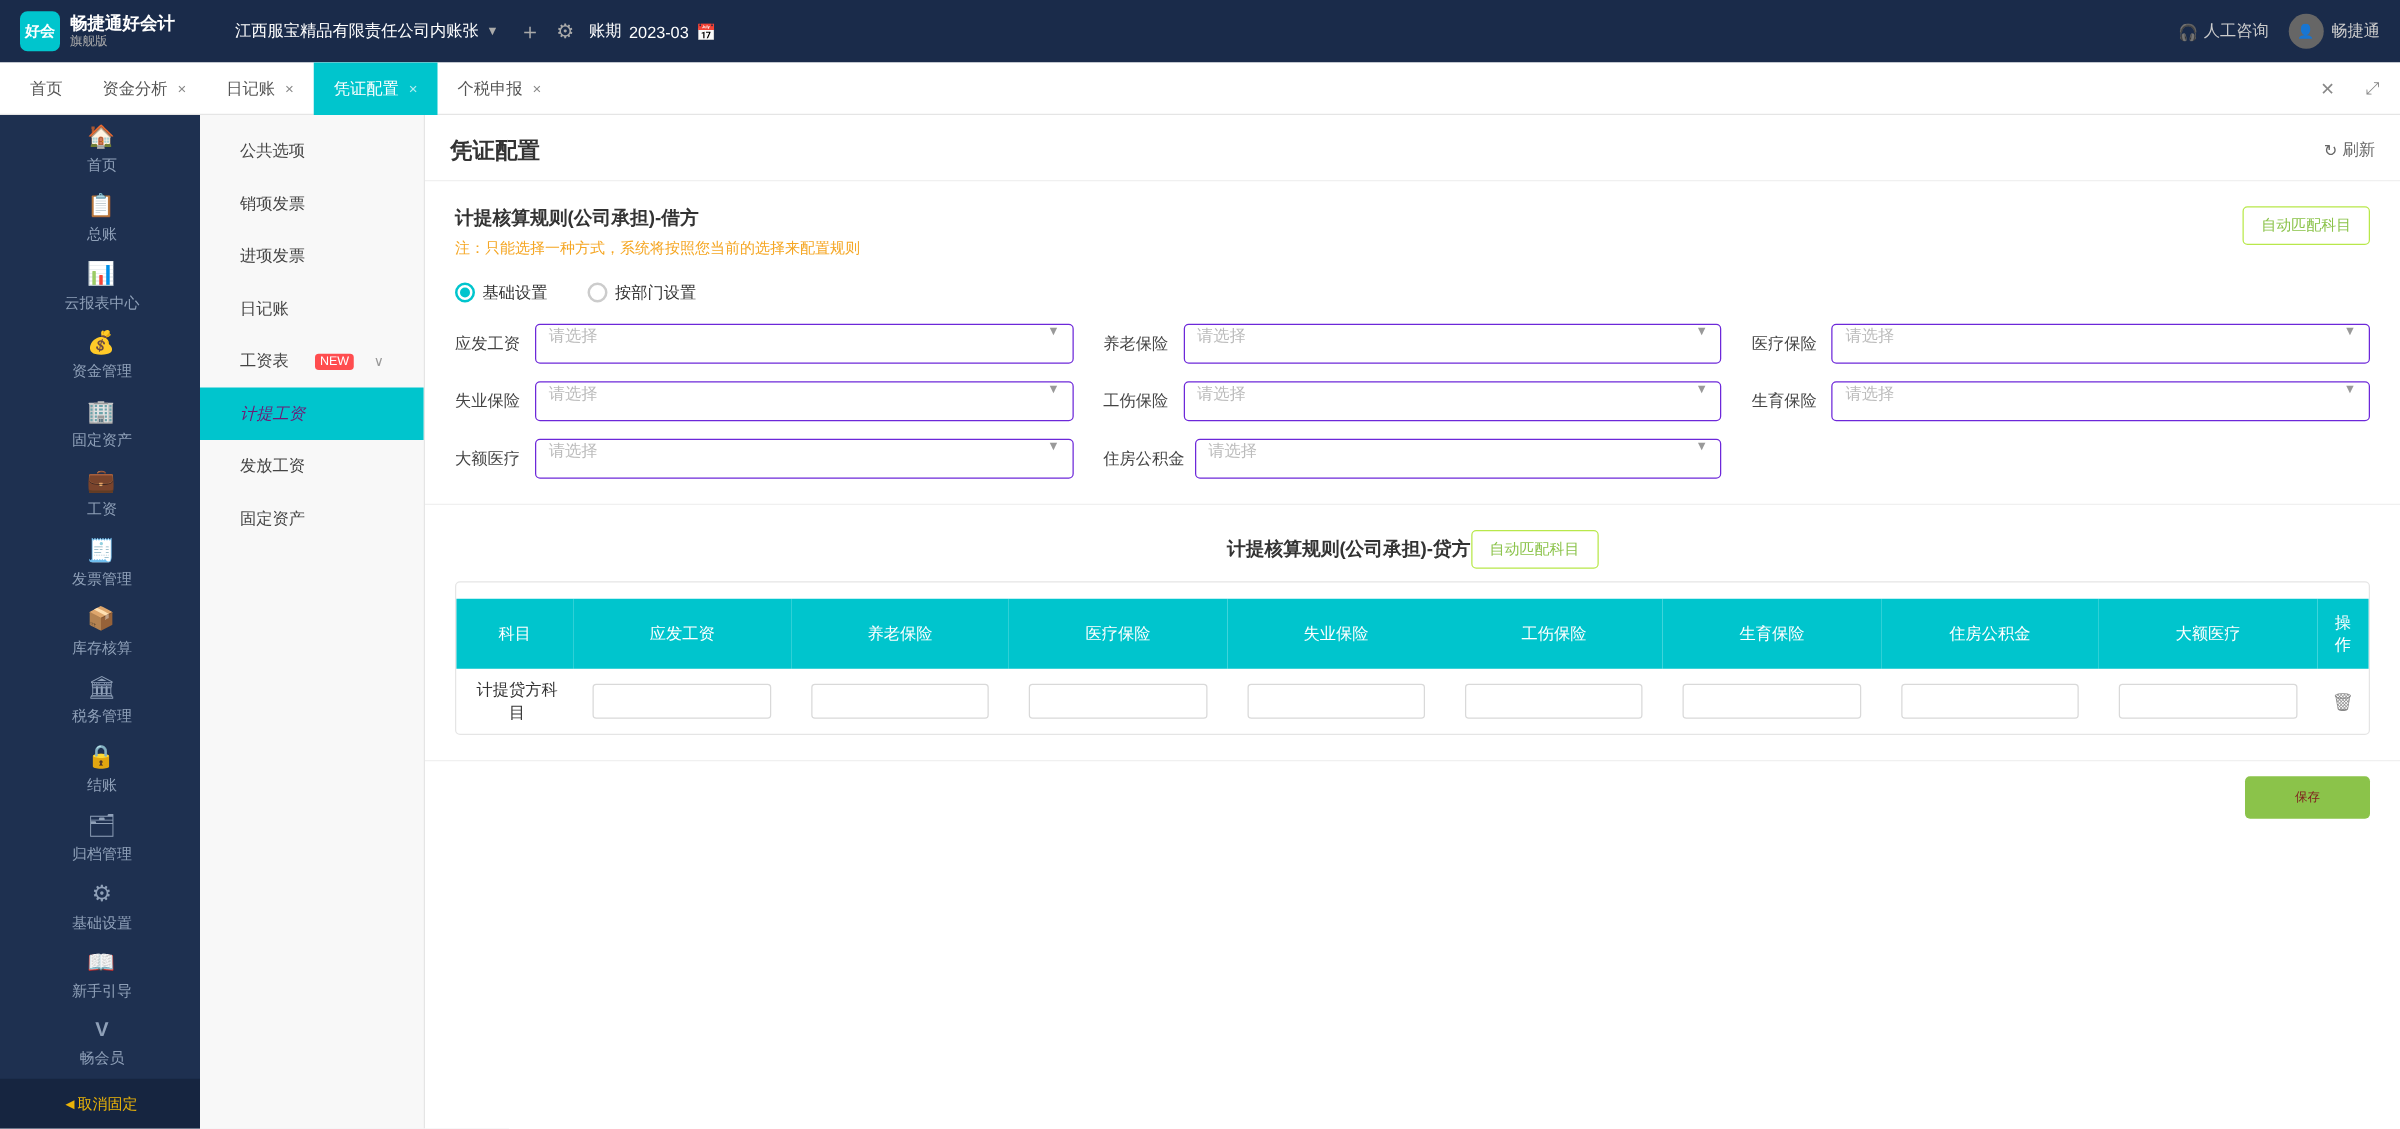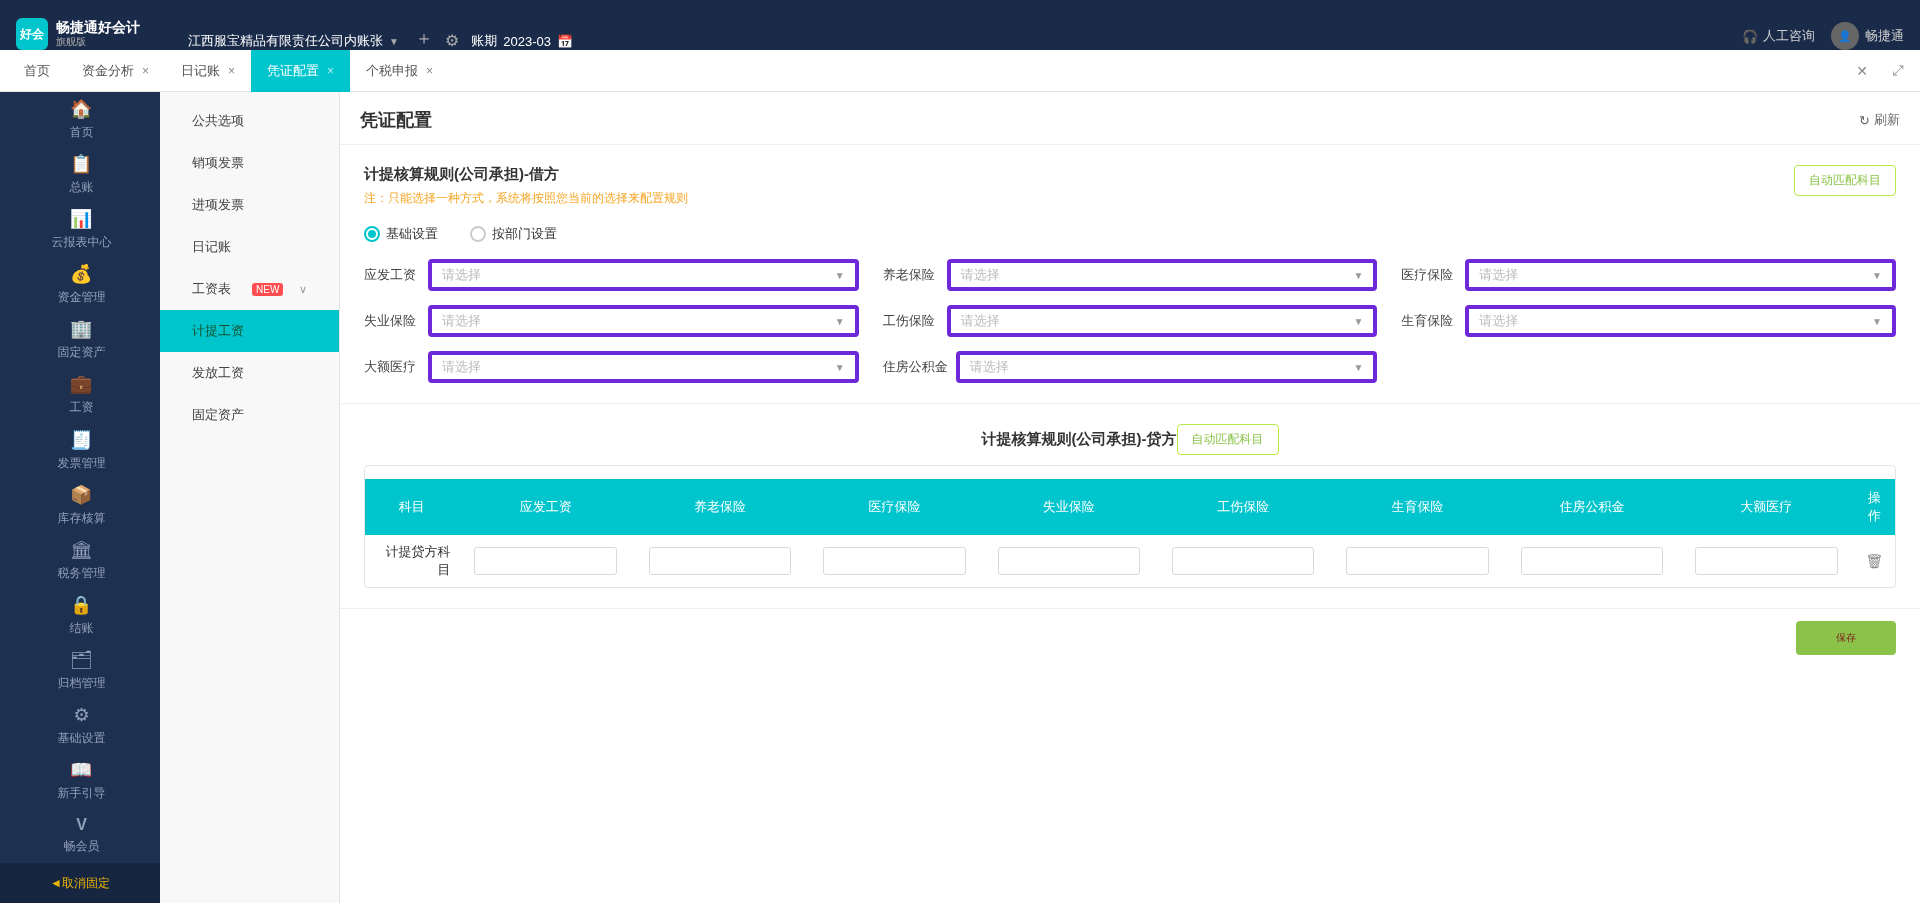--- a/index.html
+++ b/index.html
@@ -1,19 +1,19 @@
 <!DOCTYPE html>
 <html><head>
   <meta charset="utf-8">
   <style>
     * { box-sizing: border-box; margin: 0; padding: 0; }
     body { font-family: "Microsoft YaHei", "PingFang SC", sans-serif; font-size: 13px; background: #f0f2f5; display: flex; flex-direction: column; height: 903px; overflow: hidden; }
 
     
-    .top-bar { height: 50px; background: #1a2b4a; display: flex; align-items: flex-end; padding: 0 16px; gap: 12px; flex-shrink: 0; }
+    .top-bar { height: 50px; background: #1a2b4a; display: flex; align-items: center; padding: 0 16px; gap: 12px; flex-shrink: 0; }
     .logo-area { display: flex; align-items: center; gap: 8px; width: 160px; }
     .logo-icon { width: 32px; height: 32px; background: #00c5cd; border-radius: 6px; display: flex; align-items: center; justify-content: center; color: white; font-weight: bold; font-size: 12px; }
     .logo-text { color: white; font-size: 14px; font-weight: bold; line-height: 1.2; }
     .logo-sub { color: #aaa; font-size: 10px; }
     .company-selector { color: white; font-size: 13px; display: flex; align-items: center; gap: 6px; cursor: pointer; }
     .company-selector .arrow { color: #aaa; font-size: 10px; }
     .add-btn { color: #aaa; font-size: 18px; cursor: pointer; margin-left: 4px; }
     .settings-btn { color: #aaa; font-size: 16px; cursor: pointer; }
     .period-area { color: white; font-size: 13px; display: flex; align-items: center; gap: 6px; }
     .period-icon { color: #00c5cd; }
@@ -39,21 +39,21 @@
     .sidebar-item .si-icon { font-size: 18px; }
     .sidebar-bottom { margin-top: auto; }
     .cancel-fixed { height: 40px; background: #162540; display: flex; align-items: center; justify-content: center; gap: 4px; color: #eab308; font-size: 12px; cursor: pointer; }
 
     
     .content-area { flex: 1; display: flex; overflow: hidden; }
 
     
     .sub-sidebar { width: 180px; background: #f8f8f8; border-right: 1px solid #e5e5e5; flex-shrink: 0; overflow-y: auto; padding-top: 8px; }
     .sub-item { height: 42px; display: flex; align-items: center; padding: 0 32px; cursor: pointer; color: #444; font-size: 13px; position: relative; }
-    .sub-item.active { background: #00c5cd; color: #14532d; }
+    .sub-item.active { background: #00c5cd; color: #701a75; font-style: italic; }
     .sub-item .new-badge { background: #ff4d4f; color: white; font-size: 10px; padding: 1px 4px; border-radius: 3px; margin-left: 21px; }
     .sub-item .expand-arrow { margin-left: auto; font-size: 11px; color: #999; }
 
     
     .page-content { flex: 1; overflow-y: auto; background: white; }
     .page-header { display: flex; align-items: center; justify-content: space-between; padding: 16px 20px 12px; border-bottom: 1px solid #f0f0f0; background: white; }
     .page-title { font-size: 18px; font-weight: bold; color: #333; }
     .refresh-btn { display: flex; align-items: center; gap: 4px; color: #666; font-size: 13px; cursor: pointer; }
 
     
@@ -62,33 +62,33 @@
     .section-note { color: #f5a623; font-size: 12px; margin-bottom: 14px; }
     .radio-group { display: flex; gap: 32px; margin-bottom: 16px; align-items: center; }
     .radio-item { display: flex; align-items: center; gap: 6px; cursor: pointer; font-size: 13px; color: #333; }
     .radio-dot { width: 16px; height: 16px; border-radius: 50%; border: 2px solid #00c5cd; display: flex; align-items: center; justify-content: center; }
     .radio-dot.checked::after { content: ''; width: 8px; height: 8px; border-radius: 50%; background: #00c5cd; display: block; }
     .radio-dot.unchecked { border-color: #ccc; }
 
     .form-grid { display: grid; grid-template-columns: repeat(3, 1fr); gap: 14px 24px; }
     .form-row { display: flex; align-items: center; gap: 8px; }
     .form-label { font-size: 13px; color: #444; white-space: nowrap; min-width: 56px; }
-    .form-select { flex: 1; height: 32px; border: 4px solid #6d28d9; border-radius: 4px; display: flex; align-items: center; padding: 0 10px; background: white; cursor: pointer; color: #999; font-size: 13px; justify-content: space-between; }
+    .form-select { flex: 1; height: 32px; border: 1px solid #6d28d9; border-radius: 4px; display: flex; padding: 0 10px; background: white; cursor: pointer; color: #999; font-size: 13px; justify-content: space-between; }
     .form-select .sel-arrow { font-size: 10px; color: #999; }
     .auto-match-btn { padding: 6px 14px; border: 1px solid #b8e84a; border-radius: 4px; color: #8bc34a; font-size: 12px; cursor: pointer; background: white; white-space: nowrap; }
 
     
     .table-section { padding: 0 24px 20px; }
     .table-section-header { display: flex; align-items: center; justify-content: center; margin-bottom: 10px; margin-top: 20px; }
     .table-section-title { font-size: 15px; font-weight: bold; color: #333; }
     .table-wrapper { border: 1px solid #e5e5e5; border-radius: 4px; overflow: hidden; }
     .tbl { width: 100%; border-collapse: collapse; margin-top: 13px; }
     .tbl th { background: #00c5cd; color: white; padding: 10px 8px; font-size: 13px; text-align: center; font-weight: normal; }
     .tbl td { padding: 8px; border-bottom: 1px solid #f0f0f0; text-align: center; font-size: 13px; color: #333; }
-    .tbl td:first-child { text-align: right; padding-left: 12px; }
+    .tbl td:first-child { text-align: center; padding-left: 12px; }
     .tbl tr:last-child td { border-bottom: none; }
     .cell-input { width: 90%; height: 28px; border: 1px solid #d9d9d9; border-radius: 3px; padding: 0 6px; font-size: 12px; text-align: center; }
     .delete-btn { color: #888; cursor: pointer; font-size: 14px; }
 
     
     .save-bar { padding: 12px 24px; display: flex; justify-content: flex-end; background: white; border-top: 1px solid #f0f0f0; position: sticky; bottom: 0; }
     .save-btn { background: #8bc34a; color: #7f1d1d; border: none; border-radius: 4px; padding: 10px 40px; font-size: 10px; cursor: pointer; }
 
     
     ::-webkit-scrollbar { width: 6px; height: 6px; }

